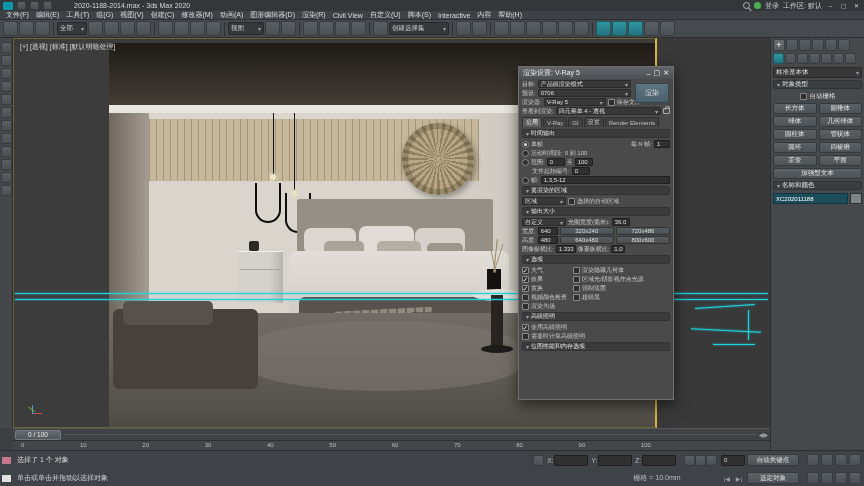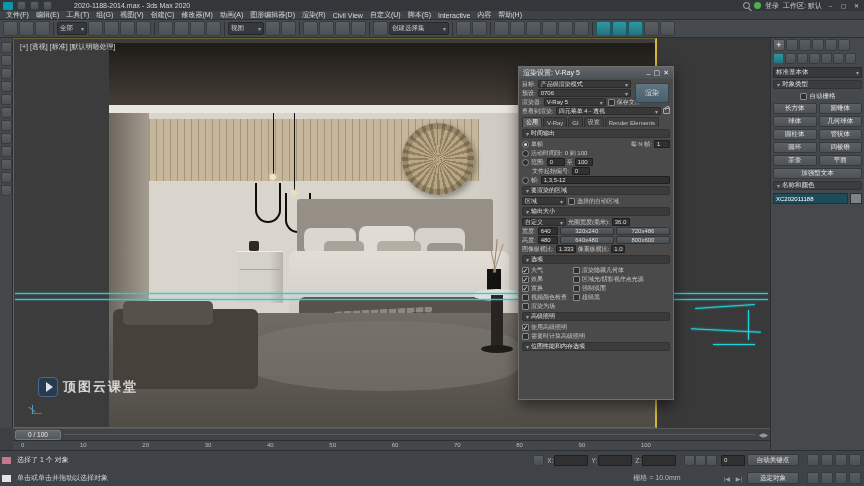--- a/index.html
+++ b/index.html
@@ -266,24 +266,20 @@
         <div class="ab" style="left:383px;top:198px;width:1px;height:32px;background:#a08f6f;transform:rotate(-12deg);"></div>
         <div class="ab" style="left:386px;top:196px;width:1px;height:34px;background:#93835f;transform:rotate(6deg);"></div>
         <div class="ab" style="left:389px;top:200px;width:1px;height:30px;background:#a8977a;transform:rotate(18deg);"></div>
         <div class="ab" style="left:364px;top:246px;width:48px;height:12px;background:#e4e1db;border-radius:50%;"></div>
         <div class="ab" style="left:382px;top:252px;width:12px;height:54px;background:#272421;"></div>
         <div class="ab" style="left:372px;top:302px;width:32px;height:8px;background:#1e1c1a;border-radius:50%;"></div>
       </div>
 
       <div id="vp-label" class="ab">[+] [透视] [标准] [默认明暗处理]</div>
 
-      <div id="watermark" class="ab">
-        <div id="wm-logo"></div>
-        <span id="wm-text">顶图云课堂</span>
-      </div>
 
       <div class="axis" style="left:18px;top:374px;width:10px;height:1px;background:#c0504d;"></div>
       <div class="axis" style="left:18px;top:366px;width:1px;height:9px;background:#4aa0d8;"></div>
       <div class="axis" style="left:14px;top:370px;width:8px;height:1px;background:#6aa84f;transform:rotate(35deg);"></div>
     </div>
 
     <div id="vp-right" class="ab"></div>
 
     <div class="ab cyan" style="left:2px;top:255px;width:753px;"></div>
     <div class="ab cyan" style="left:2px;top:261px;width:753px;"></div>

